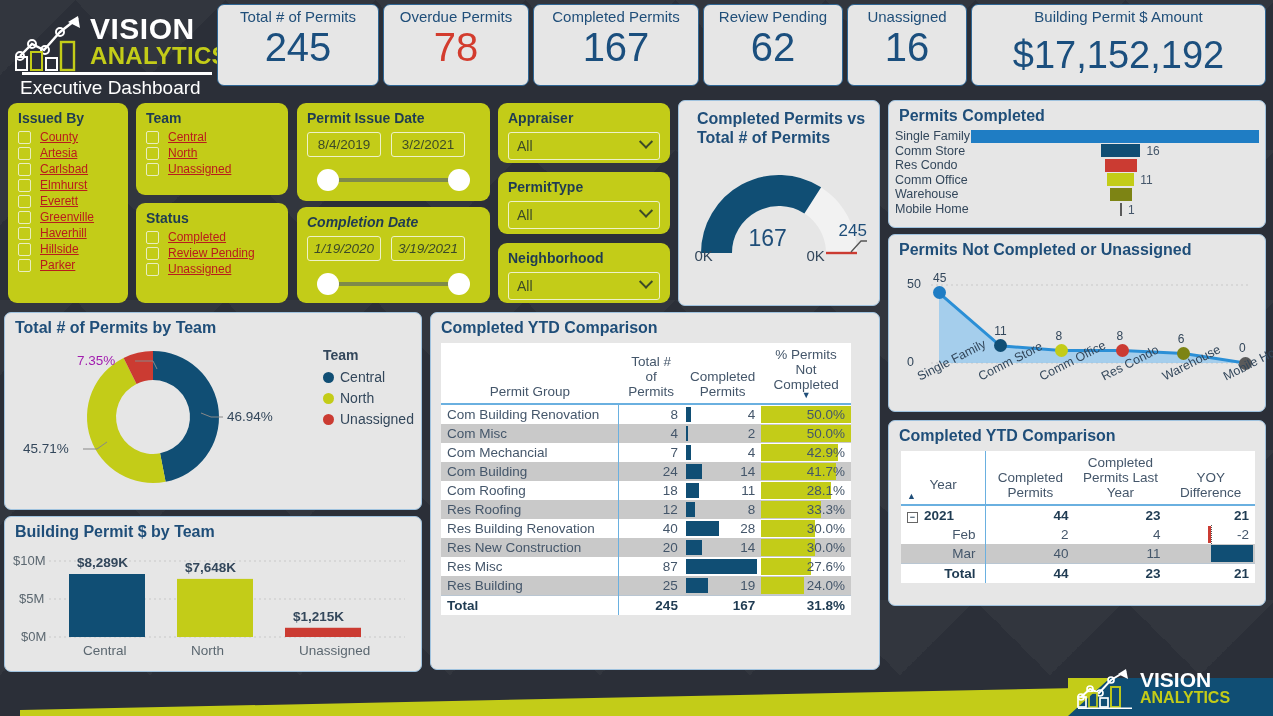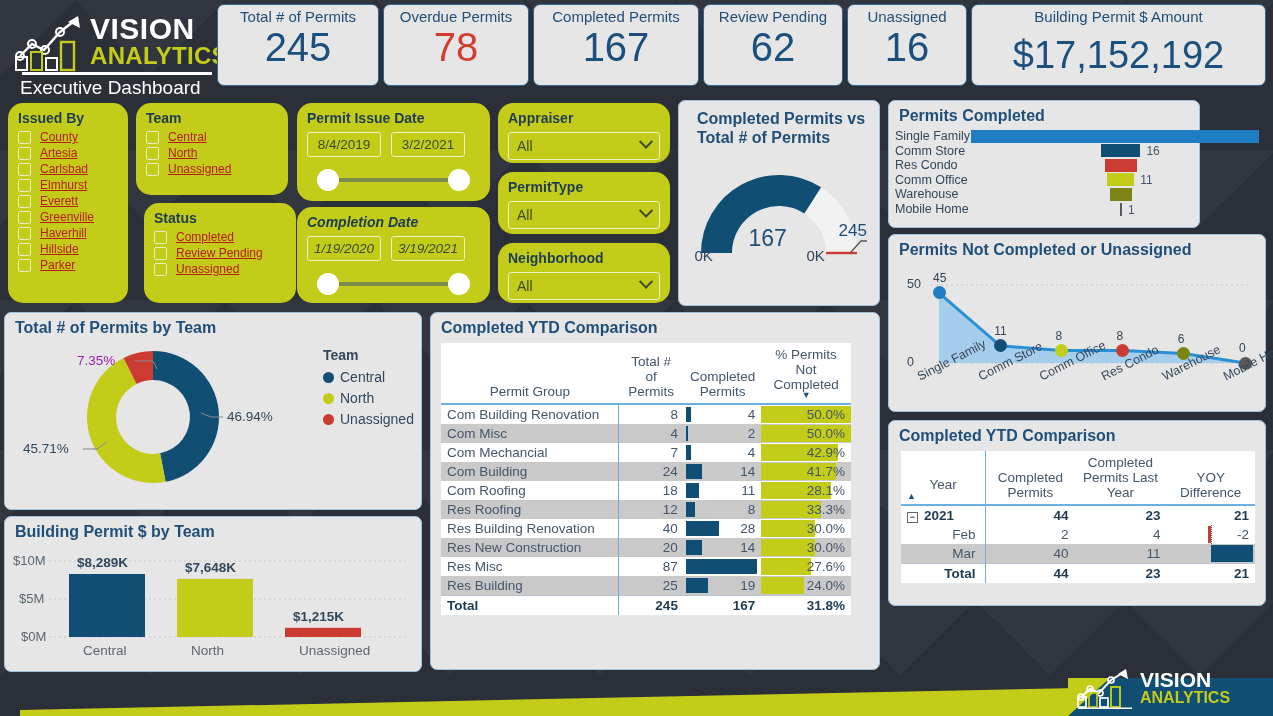--- a/index.html
+++ b/index.html
@@ -21,21 +21,21 @@
   }
   .card{
     position:absolute;
     background:#e6e6e6;
     border:1px solid #9fc2de;
     border-radius:7px;
   }
   .slicer{
     position:absolute;
     background:#c3cc18;
-    border-radius:15px;
+    border-radius:9px;
     padding:7px 10px;
   }
   .slicer-title{
     color:#1f3b52; font-size:14px; font-weight:bold; margin-bottom:4px;
   }
   .chk-row{ display:flex; align-items:center; gap:9px; margin:2px 0; }
   .chk{
     width:13px;height:13px;border:1.6px solid #e9eec0;border-radius:2px;
     background:transparent; flex:none;
   }
@@ -207,21 +207,21 @@
         <div class="chk"></div>
         <span class="chk-label">North</span>
       </div>
       <div class="chk-row">
         <div class="chk"></div>
         <span class="chk-label">Unassigned</span>
       </div>
     </div>
 </div>
 
-<div class="slicer" style="left:136px; top:203px; width:152px; height:100px;margin-left:8px;">
+<div class="slicer" style="left:136px; top:203px; width:152px; height:100px;">
   <div class="slicer-title">Status</div>
   <div id="status-opts">
       <div class="chk-row">
         <div class="chk"></div>
         <span class="chk-label">Completed</span>
       </div>
       <div class="chk-row">
         <div class="chk"></div>
         <span class="chk-label">Review Pending</span>
       </div>
@@ -285,21 +285,21 @@
 <div class="card" style="left:678px; top:100px; width:202px; height:206px;">
   <div class="panel-title" style="line-height:19px; padding-top:8px;margin-left:8px;">Completed Permits vs Total # of Permits</div>
   <div class="gauge-wrap" id="gauge-host"><svg width="185" height="112">
     <path d="M14,100.00000000000001 A78,78 0 0 1 170,99.99999999999999 L139,99.99999999999999 A47,47 0 0 0 45,100 Z" fill="#f2f2f2"></path>
     <path d="M14,100.00000000000001 A78,78 0 0 1 134.13173090094176,34.35765656764964 L117.38706861979824,60.44628023948119 A47,47 0 0 0 45,100 Z" fill="#104e74"></path>
     <line x1="139" y1="100" x2="170" y2="100" stroke="#cb3b32" stroke-width="2.4"></line>
     <polyline points="164,99 174,88 180,88" fill="none" stroke="#555" stroke-width="1.3"></polyline>
   </svg><div style="position: absolute; left: 62px; top: 72px; font-size: 23px; color: rgb(31, 78, 121);">167</div><div style="position: absolute; left: 152px; top: 68px; font-size: 17px; color: rgb(31, 78, 121);">245</div><div style="position: absolute; left: 8px; top: 94px; font-size: 15px; color: rgb(51, 71, 91);">0K</div><div style="position: absolute; left: 120px; top: 94px; font-size: 15px; color: rgb(51, 71, 91);">0K</div></div>
 </div>
 
-<div class="card" style="left:888px; top:100px; width:312px; height:128px;">
+<div class="card" style="left:888px; top:100px; width:378px; height:128px;">
   <div class="panel-title">Permits Completed</div>
   <div id="funnel-host" style="position:relative; height:92px;">
       <div class="fcat" style="left: 6px; top: 4px;">Single Family</div>
       <div class="fbar" style="left: 82px; top: 4.5px; width: 288px; background: rgb(31, 125, 196); height: 13px;"></div>
       <div class="fcat" style="left: 6px; top: 18.6px;">Comm Store</div>
       <div class="fbar" style="left: 212.068px; top: 19.1px; width: 39.3846px; background: rgb(16, 78, 116); height: 13px;"></div>
       <div class="flabel" style="left: 257.452px; top: 19.1px;">16</div>
       <div class="fcat" style="left: 6px; top: 33.2px;">Res Condo</div>
       <div class="fbar" style="left: 215.76px; top: 33.7px; width: 32px; background: rgb(203, 59, 50); height: 13px;"></div>
       <div class="fcat" style="left: 6px; top: 47.8px;">Comm Office</div>

